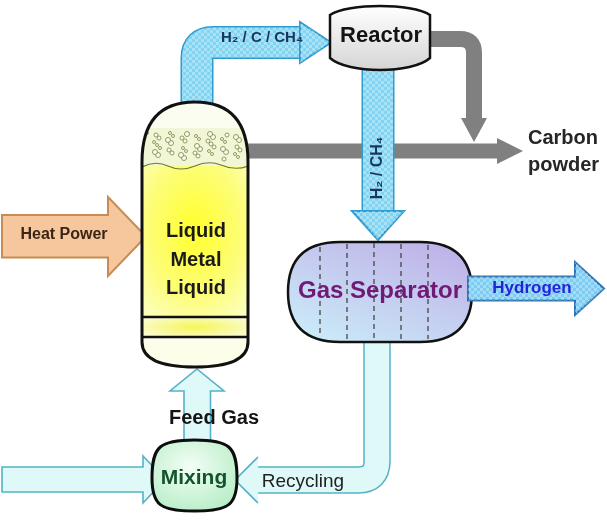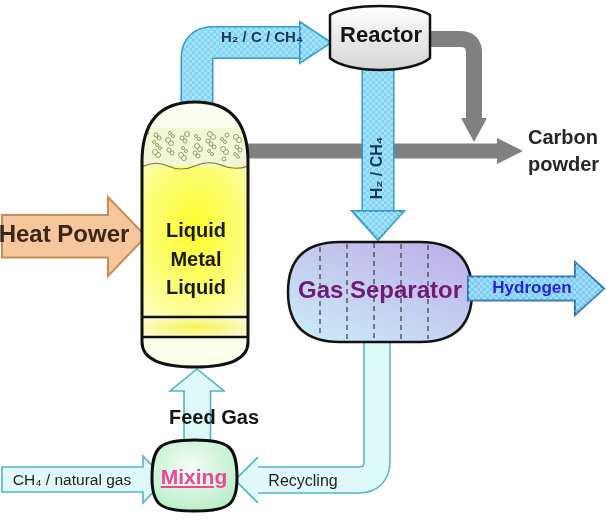--- a/index.html
+++ b/index.html
@@ -14,32 +14,32 @@
   .lbl{
     position:absolute;
     transform:translate(-50%,-50%);
     white-space:nowrap;
     color:var(--c-ink,#1a1a1a);
     pointer-events:none;
   }
   .lbl.bold{font-weight:bold;}
   .lbl.rot{transform:translate(-50%,-50%) rotate(-90deg);}
 
-  .heat-text{left:64px;top:234px;font-size:24px;color:#3a2517;}
+  .heat-text{left:64px;top:234px;font-size:16px;color:#3a2517;}
   .reactor-text{left:196px;top:259px;font-size:20px;line-height:28.5px;text-align:center;}
   .toppipe-text{left:262px;top:36px;font-size:15px;color:var(--c-pipe_label_text,#17375E);}
   .filter-text{left:381px;top:35px;font-size:22px;color:#141414;}
   .downpipe-text{left:377px;top:168px;font-size:16px;color:var(--c-pipe_label_text,#17375E);}
   .carbon-text{left:528px;top:124px;transform:none;width:86px;font-size:20px;line-height:27px;white-space:normal;color:#262626;}
   .separator-text{left:380px;top:290px;font-size:24px;color:#701a75;}
   .hydrogen-text{left:532px;top:288px;font-size:17px;color:var(--c-hydrogen_text,#2323D9);}
   .feedgas-text{left:198px;top:417px;font-size:20px;color:#141414;margin-left:16px;}
-  .mixing-text{left:194px;top:477px;font-size:21px;color:#ec4899;text-decoration:underline;}
+  .mixing-text{left:194px;top:477px;font-size:21px;color:#14532d;}
   .ch4-text{left:72px;top:480px;font-size:15.5px;font-weight:normal;color:#222;}
-  .recycling-text{left:303px;top:481px;font-size:16px;font-weight:normal;color:#222;}
+  .recycling-text{left:303px;top:481px;font-size:19px;font-weight:normal;color:#222;}
 
   
   .blue-out{stroke:var(--c-pipe_blue_outline,#2F9BD0);fill:none;}
   .blue-fill{stroke:var(--c-pipe_blue,#82D5F2);fill:none;}
   .blue-head{fill:var(--c-pipe_blue,#82D5F2);stroke:var(--c-pipe_blue_outline,#2F9BD0);stroke-width:2;}
   .gray-pipe{stroke:var(--c-gray_pipe,#808080);fill:none;}
   .gray-head{fill:var(--c-gray_pipe,#808080);stroke:none;}
   .cyan-out{stroke:var(--c-cyan_outline,#54B2C8);fill:none;}
   .cyan-fill{stroke:var(--c-cyan_pipe,#DFF9F9);fill:none;}
   .cyan-shape{fill:var(--c-cyan_pipe,#DFF9F9);stroke:var(--c-cyan_outline,#54B2C8);stroke-width:1.6;}
@@ -234,17 +234,16 @@
   <div class="lbl bold carbon-text">Carbon powder</div>
 
   <div class="lbl bold separator-text">Gas Separator</div>
 
   <div class="lbl bold hydrogen-text">Hydrogen</div>
 
   <div class="lbl bold feedgas-text">Feed Gas</div>
 
   <div class="lbl bold mixing-text">Mixing</div>
 
-  <div class="lbl ch4-text">CH₄ / natural gas</div>
 
   <div class="lbl recycling-text">Recycling</div>
 
 </div>
 
 </body></html>

